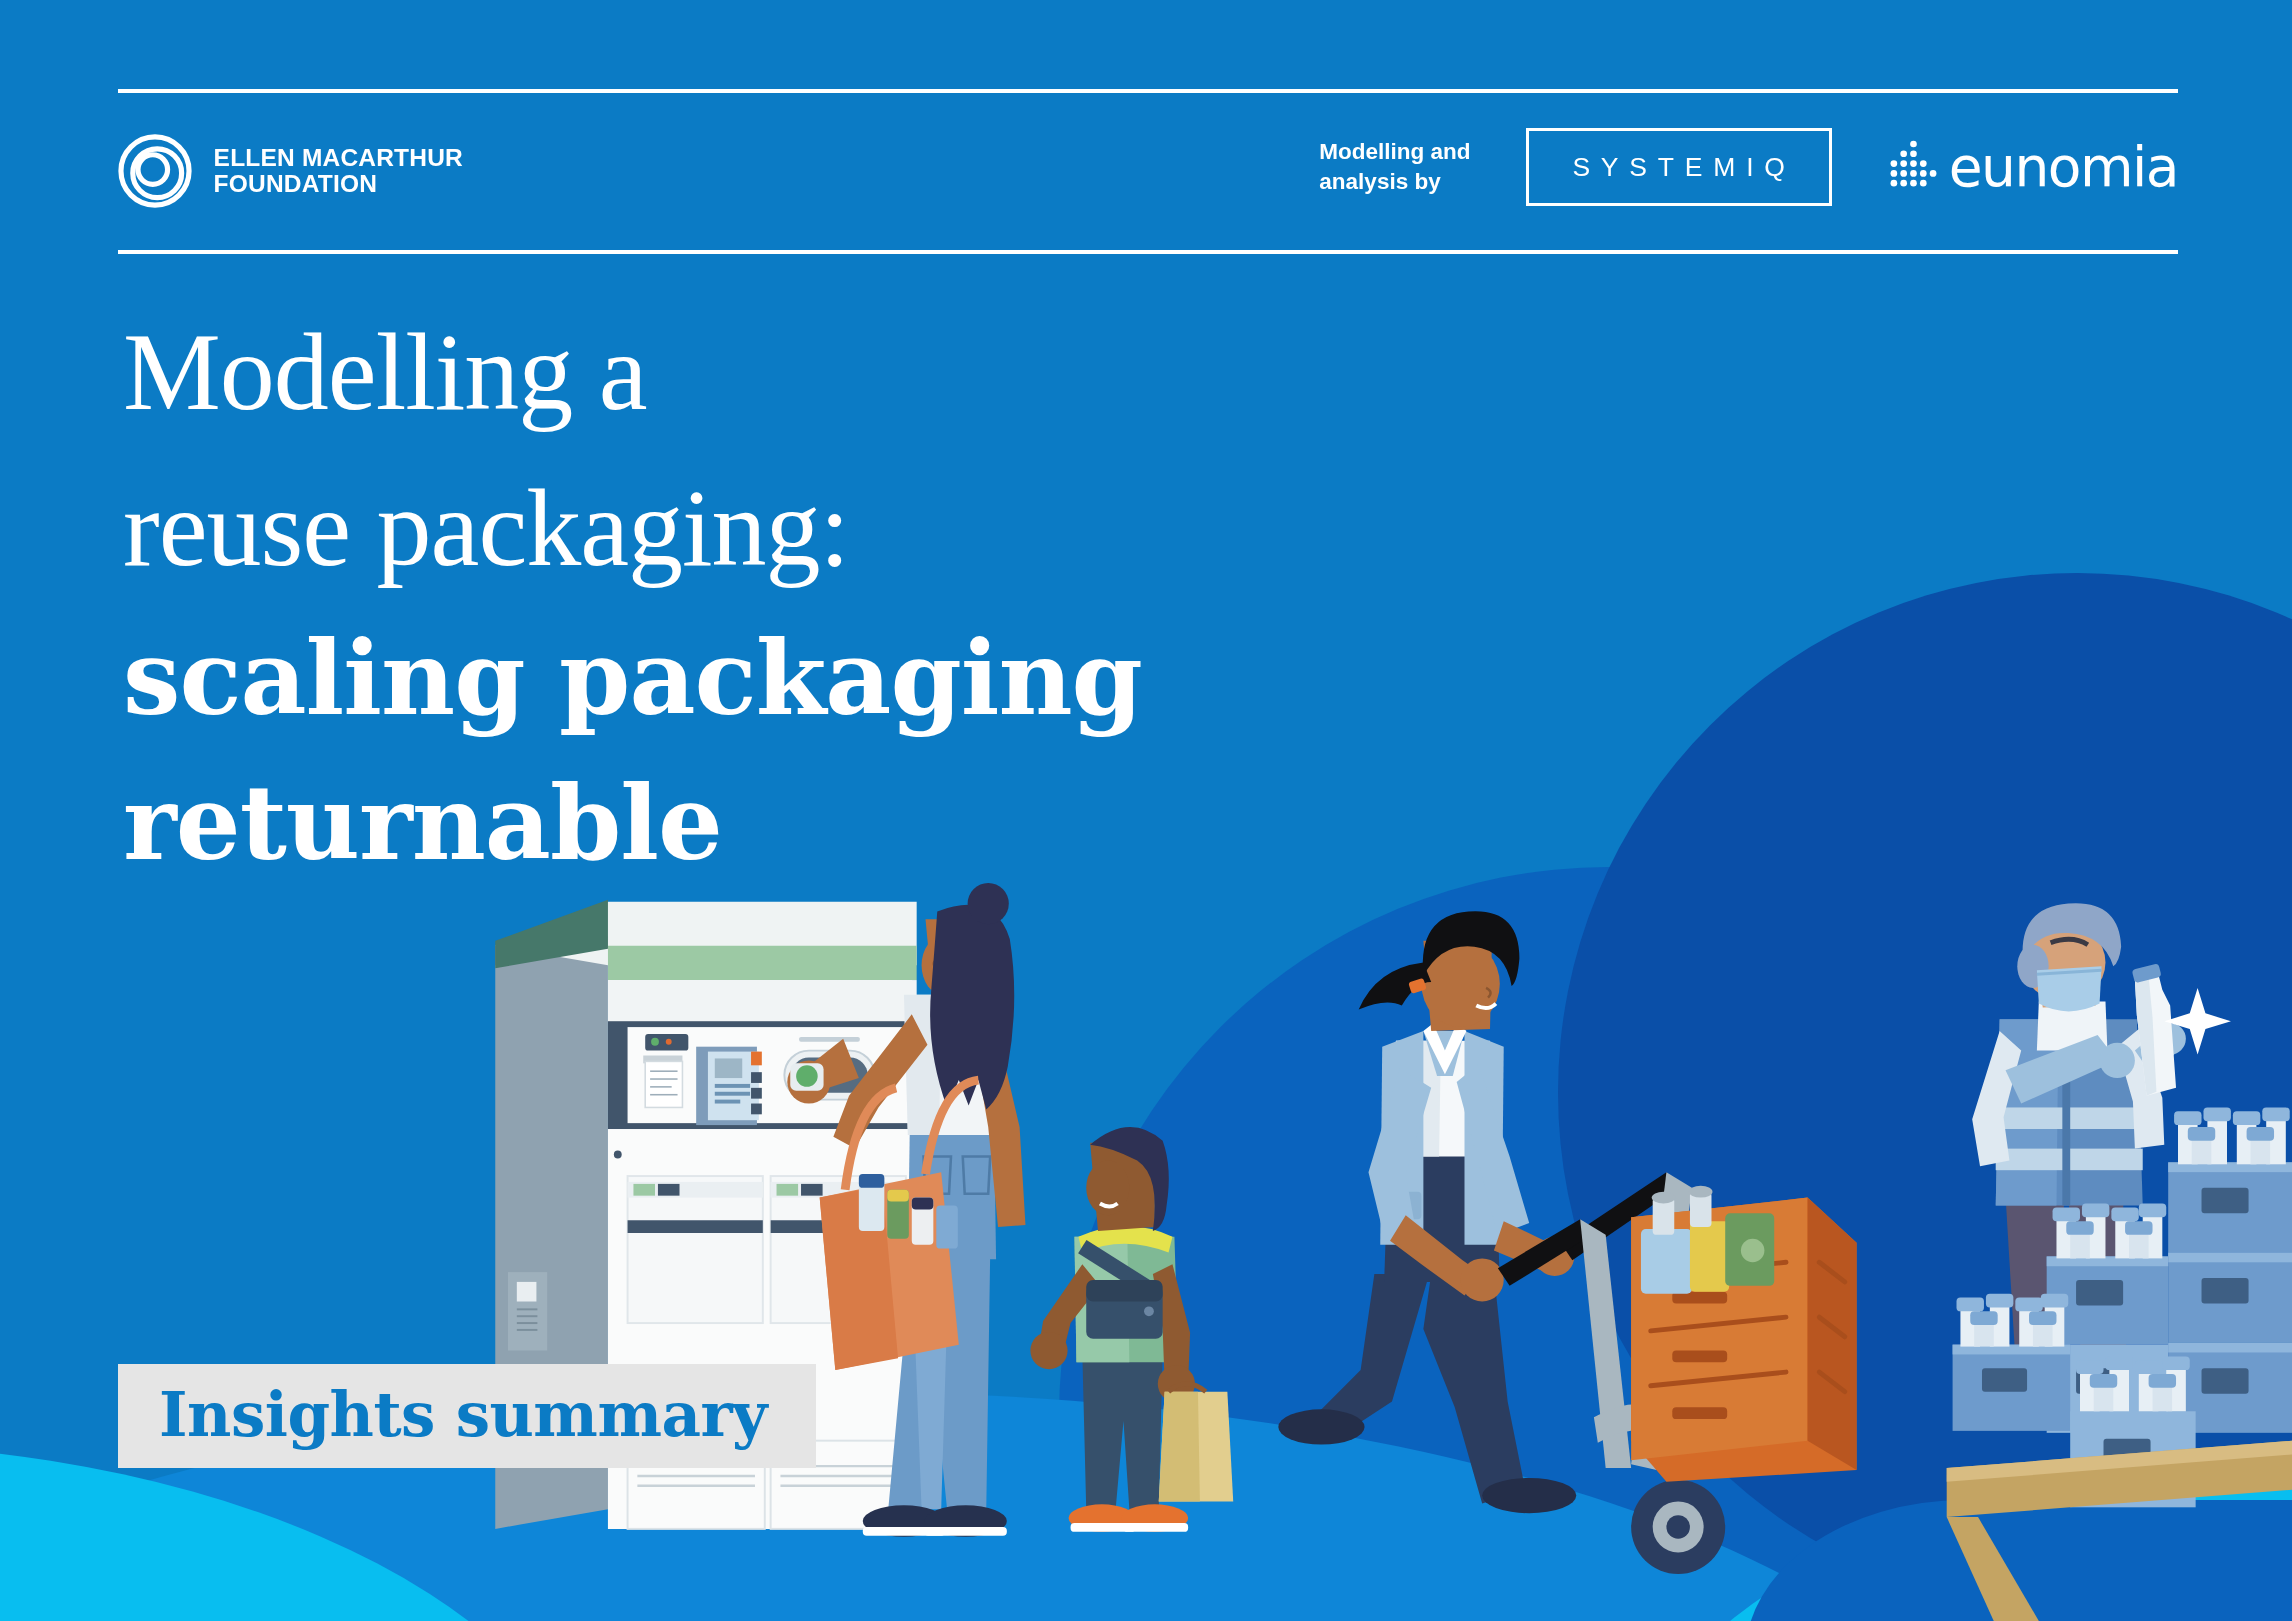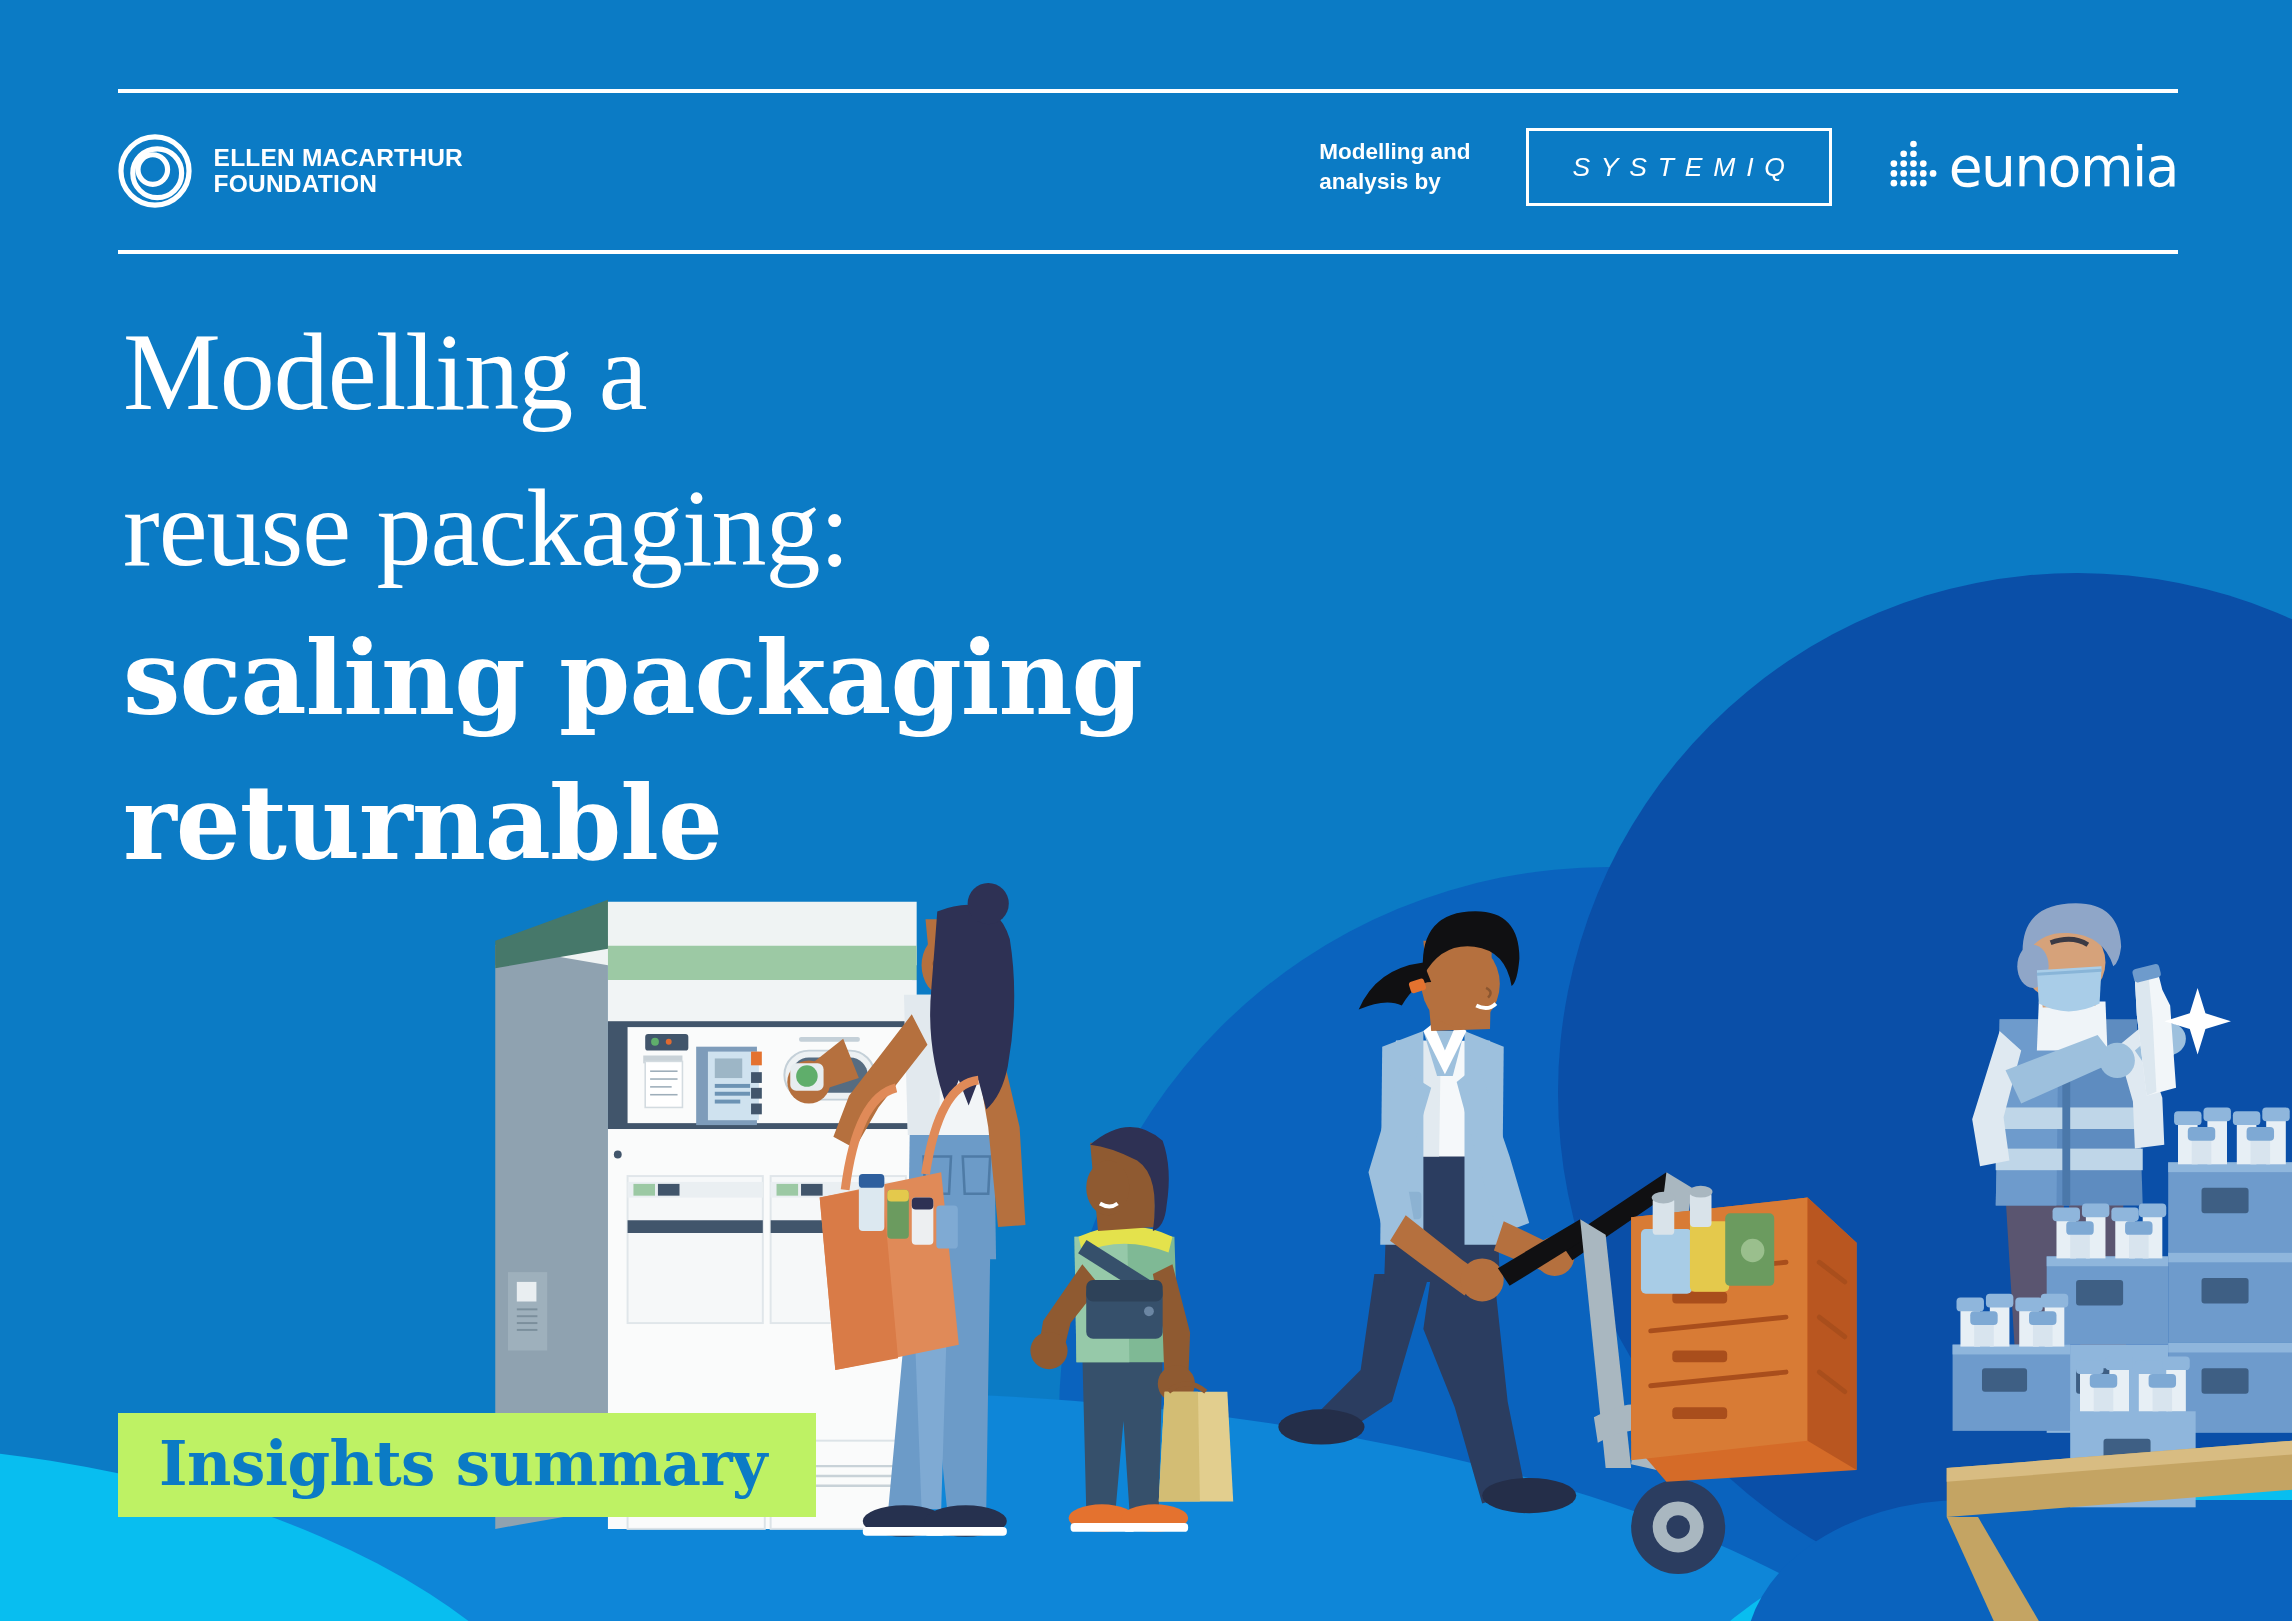--- a/index.html
+++ b/index.html
@@ -79,21 +79,21 @@
     position:absolute;right:115px;top:128px;
     display:flex;align-items:center;gap:55px;
   }
   .modelling-by{
     color:#fff;font-weight:bold;font-size:22.5px;line-height:1.35;
     text-align:left;white-space:pre-line;margin-left:47px;
   }
   .systemiq-box{
     border:3.9px solid #fff;
     padding:20.6px 33px;
-    display:flex;justify-content:center;font-style:italic;
+    display:flex;justify-content:center;
   }
   .systemiq-word{
     color:#fff;font-size:26.5px;font-weight:500;letter-spacing:10.8px;
     padding-left:10.8px;
   }
   .eunomia{display:flex;gap:11px;}
   .eunomia-dots{width:51px;height:55px;flex:none;}
   .eunomia-word{
     color:#fff;font-size:55px;line-height:1;letter-spacing:-1.5px;
     font-family:"DejaVu Sans",sans-serif;font-weight:400;
@@ -105,22 +105,22 @@
     color:#fff;
     font-family:"DejaVu Serif","Liberation Serif",serif;
     font-size:102px;line-height:1.42;
     letter-spacing:-1px;
   }
   .title .light{font-weight:300;font-family:"Liberation Serif",serif;font-size:110px;}
   .title .bold{font-weight:bold;}
 
   
   .insights-badge{
-    position:absolute;left:118px;top:1413px;
-    background:#bef264;
+    position:absolute;left:118px;top:1364px;
+    background:#e5e5e5;
     padding:19.6px 49px 23.5px 41px;
     text-align:right;
   }
   .insights-badge span{
     color:#0B7BC5;
     font-family:"DejaVu Serif","Liberation Serif",serif;
     font-weight:bold;font-size:61px;line-height:1;
     letter-spacing:-0.5px;
   }
 

